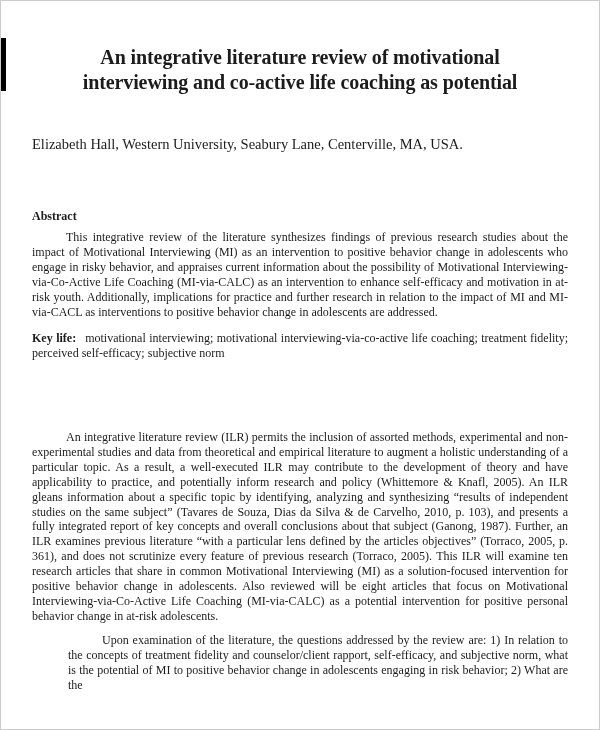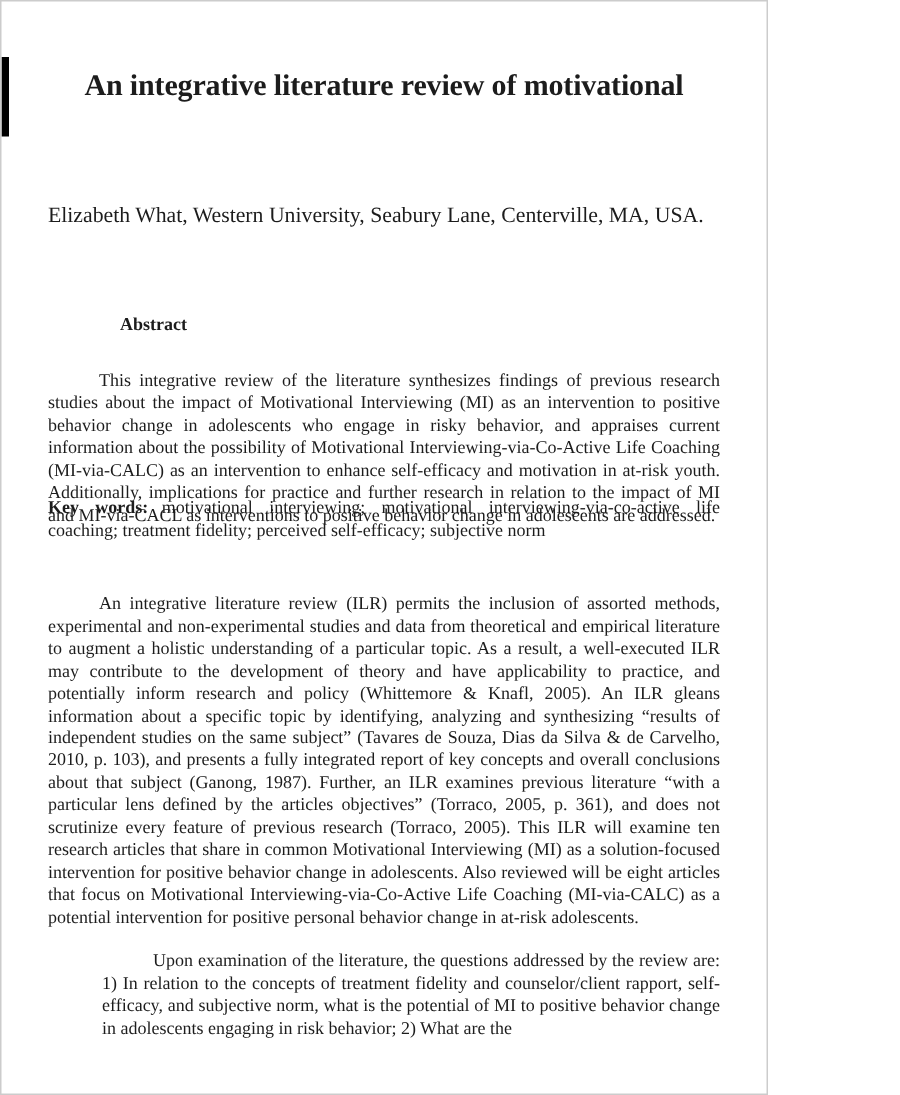--- a/index.html
+++ b/index.html
@@ -2,21 +2,21 @@
 <html><head>
 <meta charset="utf-8">
 <style>
   html, body {
     margin: 0;
     padding: 0;
     background: #ffffff;
   }
   .page {
     position: relative;
-    width: 512px;
+    width: 600px;
     height: 730px;
     background: #ffffff;
     border: 1px solid #cccccc;
     box-sizing: border-box;
     overflow: hidden;
     font-family: "Liberation Serif", "DejaVu Serif", serif;
     color: #1c1c1c;
   }
   .scan-bar {
     position: absolute;
@@ -45,59 +45,59 @@
     font-size: 14.5px;
     line-height: 19px;
   }
   .sec-heading {
     position: absolute;
     left: 31px;
     right: 31px;
     font-weight: bold;
     font-size: 12px;
     line-height: 15px;
-    margin-left: 48px;
   }
   .body-para {
     position: absolute;
     left: 31px;
     right: 31px;
     font-size: 12px;
     line-height: 15px;
     text-align: justify;
   }
   .indent {
     text-indent: 34px;
   }
   .h-abstract   { top: 208px; }
-  .p-abstract   { top: 229px; margin-top: 16px; }
+  .p-abstract   { top: 229px; }
   .p-keywords   { top: 330px; }
   .kw-label     { font-weight: bold; padding-right: 9px; }
   .h-intro      { top: 385px; }
-  .p-intro      { top: 394px; line-height: 14.9px; }
+  .p-intro      { top: 429px; line-height: 14.9px; }
   .h-rq         { top: 606px; }
   .p-rq         { top: 632px; margin-left: 36px; }
 </style>
 </head>
 <body>
 
 <div class="page">
 
   <div class="scan-bar"></div>
 
   <div class="title-block">
     <div>An integrative literature review of motivational</div>
+    <div>interviewing and co-active life coaching as potential</div>
   </div>
 
-  <div class="author-line">Elizabeth What, Western University, Seabury Lane, Centerville, MA, USA.</div>
+  <div class="author-line">Elizabeth Hall, Western University, Seabury Lane, Centerville, MA, USA.</div>
 
   <div class="sec-heading h-abstract">Abstract</div>
   <div class="body-para p-abstract indent">This integrative review of the literature synthesizes findings of previous research studies about the impact of Motivational Interviewing (MI) as an intervention to positive behavior change in adolescents who engage in risky behavior, and appraises current information about the possibility of Motivational Interviewing-via-Co-Active Life Coaching (MI-via-CALC) as an intervention to enhance self-efficacy and motivation in at-risk youth. Additionally, implications for practice and further research in relation to the impact of MI and MI-via-CACL as interventions to positive behavior change in adolescents are addressed.</div>
 
   <div class="body-para p-keywords">
-    <span class="kw-label">Key words:</span><span>motivational interviewing; motivational interviewing-via-co-active life coaching; treatment fidelity; perceived self-efficacy; subjective norm</span>
+    <span class="kw-label">Key life:</span><span>motivational interviewing; motivational interviewing-via-co-active life coaching; treatment fidelity; perceived self-efficacy; subjective norm</span>
   </div>
 
   <div class="body-para p-intro indent">An integrative literature review (ILR) permits the inclusion of assorted methods, experimental and non-experimental studies and data from theoretical and empirical literature to augment a holistic understanding of a particular topic.  As a result, a well-executed ILR may contribute to the development of theory and have applicability to practice, and potentially inform research and policy (Whittemore &amp; Knafl, 2005).  An ILR gleans information about a specific topic by identifying, analyzing and synthesizing “results of independent studies on the same subject” (Tavares de Souza, Dias da Silva &amp; de Carvelho, 2010, p. 103), and presents a fully integrated report of key concepts and overall conclusions about that subject (Ganong, 1987).  Further, an ILR examines previous literature “with a particular lens defined by the articles objectives” (Torraco, 2005, p. 361), and does not scrutinize every feature of previous research (Torraco, 2005).  This ILR will examine ten research articles that share in common Motivational Interviewing (MI) as a solution-focused intervention for positive behavior change in adolescents.  Also reviewed will be eight articles that focus on Motivational Interviewing-via-Co-Active Life Coaching (MI-via-CALC) as a potential intervention for positive personal behavior change in at-risk adolescents.</div>
 
   <div class="body-para p-rq indent">Upon examination of the literature, the questions addressed by the review are: 1) In relation to the concepts of treatment fidelity and counselor/client rapport, self-efficacy, and subjective norm, what is the potential of MI to positive behavior change in adolescents engaging in risk behavior; 2) What are the</div>
 
 </div>
 
 </body></html>

